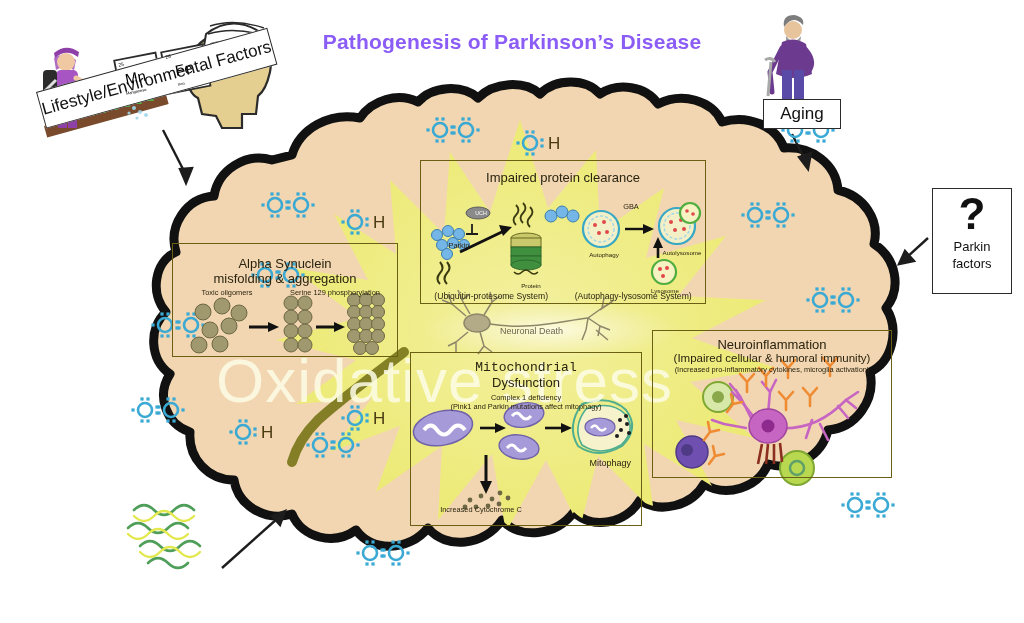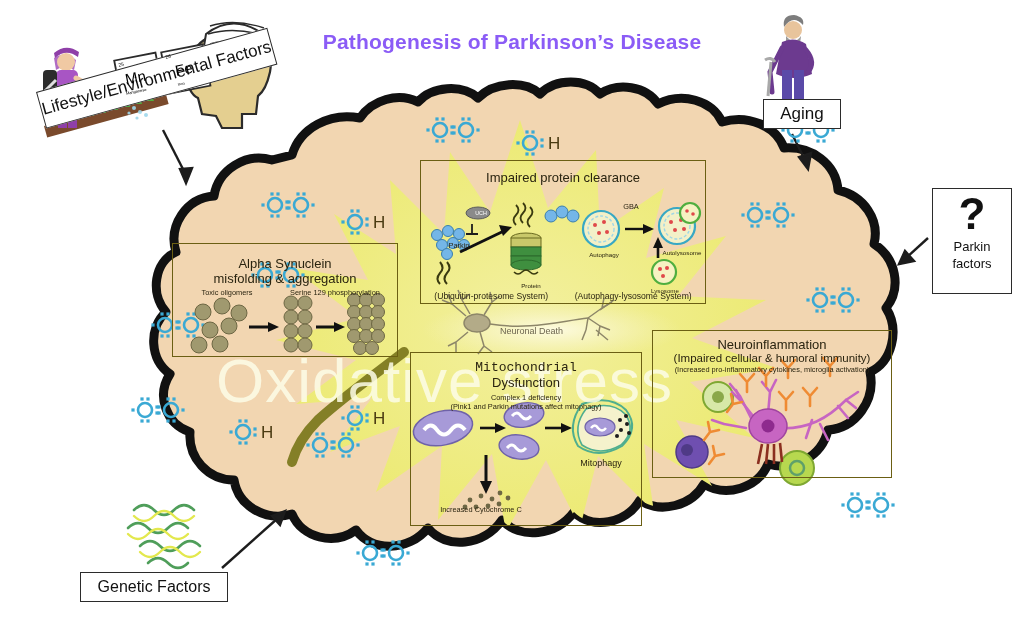--- a/index.html
+++ b/index.html
@@ -760,21 +760,20 @@
   </svg>
 
   <div class="abs" id="page-title">Pathogenesis of Parkinson’s Disease</div>
 
   <div class="abs" id="watermark">Oxidative stress</div>
 
   <div class="abs" id="neuronal-death">Neuronal Death</div>
 
   <div class="abs callout" id="lifestyle-label">Lifestyle/Environmental Factors</div>
   <div class="abs callout" id="aging-label">Aging</div>
-  <div class="abs callout" id="genetic-label">Genetic Factors</div>
 
   <div class="abs callout" id="unknown-box">
     <div id="unknown-q">?</div>
     <div id="unknown-text">Parkin</div>
     <div id="unknown-text" style="font-size:13px;line-height:15px;">factors</div>
   </div>
 
   <div class="abs" style="left:118px;top:56px;width:42px;height:42px;transform:rotate(-11deg);">
     <div style="font-size:5px;position:absolute;left:3px;top:2px;">25</div>
     <div style="font-size:15px;position:absolute;left:7px;top:12px;">Mn</div>
@@ -806,21 +805,21 @@
     <div class="p-title t1">misfolding &amp; aggregation</div>
     <div class="lbl t-small" style="left:8px;top:44px;width:92px;">Toxic oligomers</div>
     <div class="lbl t-small" style="left:100px;top:44px;width:124px;">Serine 129 phosphorylation</div>
   </div>
 
   <div class="panel" id="panel-mito">
     <div class="p-title t1" style="margin-top:7px;font-family:Liberation Mono, monospace;">Mitochondrial</div>
     <div class="p-title t1">Dysfunction</div>
     <div class="p-title t-small" style="margin-top:3px;">Complex 1 deficiency</div>
     <div class="p-title t-small">(Pink1 and Parkin mutations affect mitophagy)</div>
-    <div class="lbl t-small" style="left:160px;top:105px;width:60px;font-size:9px;">Mitophagy</div>
+    <div class="lbl t-small" style="left:160px;top:105px;width:60px;font-size:9px;text-align:right;">Mitophagy</div>
     <div class="lbl t-small" style="left:10px;top:152px;width:120px;">Increased Cytochrome C</div>
   </div>
 
   <div class="panel" id="panel-neuro">
     <div class="p-title t1" style="margin-top:6px;">Neuroinflammation</div>
     <div class="p-title t2">(Impaired cellular &amp; humoral immunity)</div>
     <div class="p-title t-small" style="margin-top:1px;">(Increased pro-inflammatory cytokines, microglia activation)</div>
   </div>
 
 </div>

